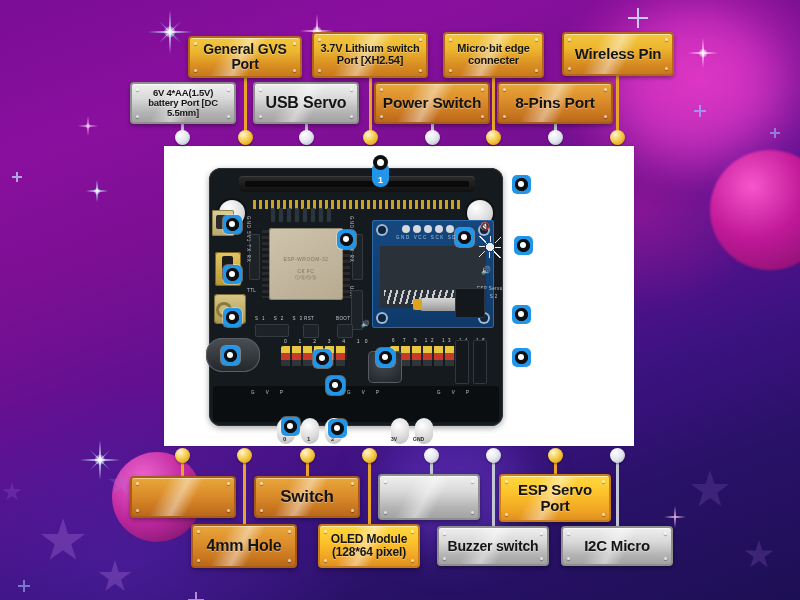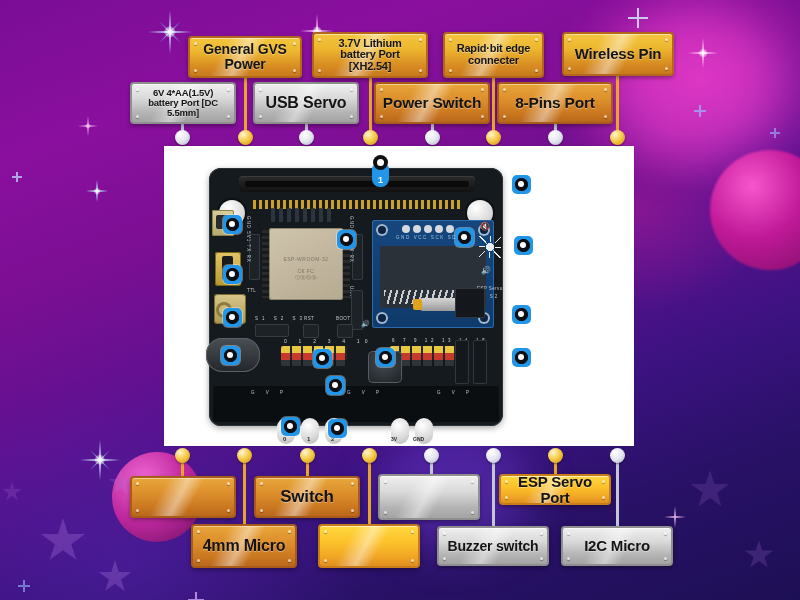--- a/index.html
+++ b/index.html
@@ -420,61 +420,61 @@
         <span class="lbl">6V 4*AA(1.5V) battery Port [DC 5.5mm]</span>
       </div>
       <div class="pin silver" style="left: 174.5px; top: 129.5px;"></div>
       <div class="lead gold" style="left: 243.5px; top: 78px; height: 59px;"></div>
       <div class="plate gold" style="left: 188px; top: 36px; width: 114px; height: 42px; font-size: 14px;">
         <div class="sheen"></div>
         <s class="a"></s>
         <s class="b"></s>
         <s class="c"></s>
         <s class="d"></s>
-        <span class="lbl">General GVS Power</span>
+        <span class="lbl">General GVS Port</span>
       </div>
       <div class="pin gold" style="left: 237.5px; top: 129.5px;"></div>
       <div class="lead silver" style="left: 304.5px; top: 124px; height: 13px;"></div>
       <div class="plate silver" style="left: 253px; top: 82px; width: 106px; height: 42px; font-size: 16px;">
         <div class="sheen"></div>
         <s class="a"></s>
         <s class="b"></s>
         <s class="c"></s>
         <s class="d"></s>
         <span class="lbl">USB Servo</span>
       </div>
       <div class="pin silver" style="left: 298.5px; top: 129.5px;"></div>
       <div class="lead gold" style="left: 368.5px; top: 78px; height: 59px;"></div>
       <div class="plate gold" style="left: 312px; top: 32px; width: 116px; height: 46px; font-size: 11px;">
         <div class="sheen"></div>
         <s class="a"></s>
         <s class="b"></s>
         <s class="c"></s>
         <s class="d"></s>
-        <span class="lbl">3.7V Lithium battery Port [XH2.54]</span>
+        <span class="lbl">3.7V Lithium switch Port [XH2.54]</span>
       </div>
       <div class="pin gold" style="left: 362.5px; top: 129.5px;"></div>
       <div class="lead silver" style="left: 430.5px; top: 124px; height: 13px;"></div>
       <div class="plate brass" style="left: 374px; top: 82px; width: 116px; height: 42px; font-size: 15.5px;">
         <div class="sheen"></div>
         <s class="a"></s>
         <s class="b"></s>
         <s class="c"></s>
         <s class="d"></s>
         <span class="lbl">Power Switch</span>
       </div>
       <div class="pin silver" style="left: 424.5px; top: 129.5px;"></div>
       <div class="lead gold" style="left: 491.5px; top: 78px; height: 59px;"></div>
       <div class="plate gold" style="left: 443px; top: 32px; width: 101px; height: 46px; font-size: 11px;">
         <div class="sheen"></div>
         <s class="a"></s>
         <s class="b"></s>
         <s class="c"></s>
         <s class="d"></s>
-        <span class="lbl">Rapid·bit edge connecter</span>
+        <span class="lbl">Micro·bit edge connecter</span>
       </div>
       <div class="pin gold" style="left: 485.5px; top: 129.5px;"></div>
       <div class="lead silver" style="left: 553.5px; top: 124px; height: 13px;"></div>
       <div class="plate brass" style="left: 497px; top: 82px; width: 116px; height: 42px; font-size: 15.5px;">
         <div class="sheen"></div>
         <s class="a"></s>
         <s class="b"></s>
         <s class="c"></s>
         <s class="d"></s>
         <span class="lbl">8-Pins Port</span>
@@ -499,40 +499,41 @@
         <s class="d"></s>
       </div>
       <div class="pin gold" style="left: 174.5px; top: 447.5px;"></div>
       <div class="lead gold" style="left: 242.5px; top: 455px; height: 69px;"></div>
       <div class="plate brass" style="left: 191px; top: 524px; width: 106px; height: 44px; font-size: 16px;">
         <div class="sheen"></div>
         <s class="a"></s>
         <s class="b"></s>
         <s class="c"></s>
         <s class="d"></s>
-        <span class="lbl">4mm Micro</span>
+        <span class="lbl">4mm Hole</span>
       </div>
       <div class="pin gold" style="left: 236.5px; top: 447.5px;"></div>
       <div class="lead gold" style="left: 305.5px; top: 455px; height: 21px;"></div>
       <div class="plate brass" style="left: 254px; top: 476px; width: 106px; height: 42px; font-size: 17px;">
         <div class="sheen"></div>
         <s class="a"></s>
         <s class="b"></s>
         <s class="c"></s>
         <s class="d"></s>
         <span class="lbl">Switch</span>
       </div>
       <div class="pin gold" style="left: 299.5px; top: 447.5px;"></div>
       <div class="lead gold" style="left: 367.5px; top: 455px; height: 69px;"></div>
       <div class="plate bright" style="left: 318px; top: 524px; width: 102px; height: 44px; font-size: 12px;">
         <div class="sheen"></div>
         <s class="a"></s>
         <s class="b"></s>
         <s class="c"></s>
         <s class="d"></s>
+        <span class="lbl">OLED Module (128*64 pixel)</span>
       </div>
       <div class="pin gold" style="left: 361.5px; top: 447.5px;"></div>
       <div class="lead silver" style="left: 429.5px; top: 455px; height: 19px;"></div>
       <div class="plate silver" style="left: 378px; top: 474px; width: 102px; height: 46px; font-size: 11.5px;">
         <div class="sheen"></div>
         <s class="a"></s>
         <s class="b"></s>
         <s class="c"></s>
         <s class="d"></s>
       </div>
@@ -541,21 +542,21 @@
       <div class="plate silver" style="left: 437px; top: 526px; width: 112px; height: 40px; font-size: 14px;">
         <div class="sheen"></div>
         <s class="a"></s>
         <s class="b"></s>
         <s class="c"></s>
         <s class="d"></s>
         <span class="lbl">Buzzer switch</span>
       </div>
       <div class="pin silver" style="left: 485.5px; top: 447.5px;"></div>
       <div class="lead gold" style="left: 553.5px; top: 455px; height: 19px;"></div>
-      <div class="plate bright" style="left: 499px; top: 474px; width: 112px; height: 31px; font-size: 15px;">
+      <div class="plate bright" style="left: 499px; top: 474px; width: 112px; height: 48px; font-size: 15px;">
         <div class="sheen"></div>
         <s class="a"></s>
         <s class="b"></s>
         <s class="c"></s>
         <s class="d"></s>
         <span class="lbl">ESP Servo Port</span>
       </div>
       <div class="pin gold" style="left: 547.5px; top: 447.5px;"></div>
       <div class="lead silver" style="left: 615.5px; top: 455px; height: 71px;"></div>
       <div class="plate silver" style="left: 561px; top: 526px; width: 112px; height: 40px; font-size: 15px;">

